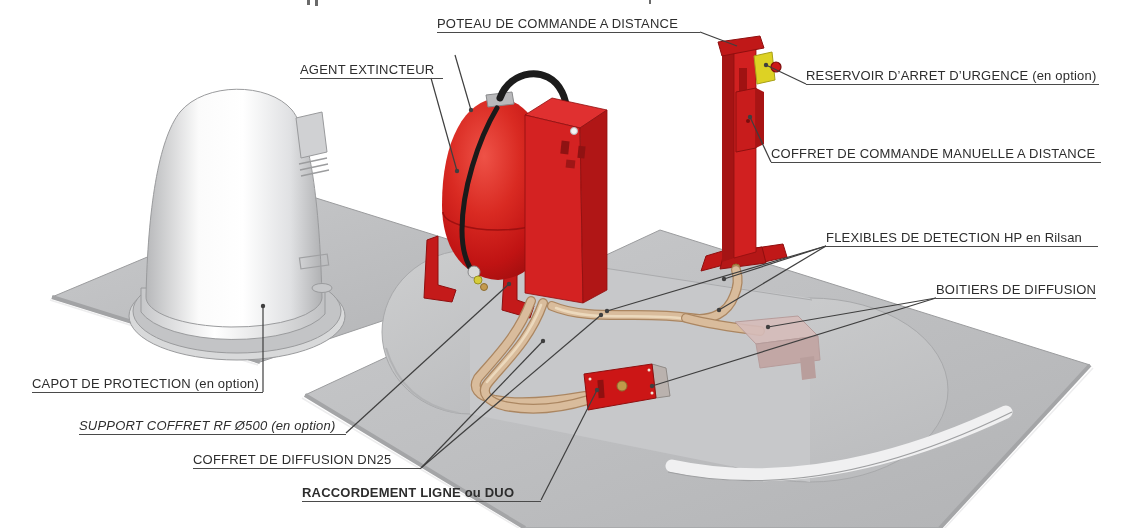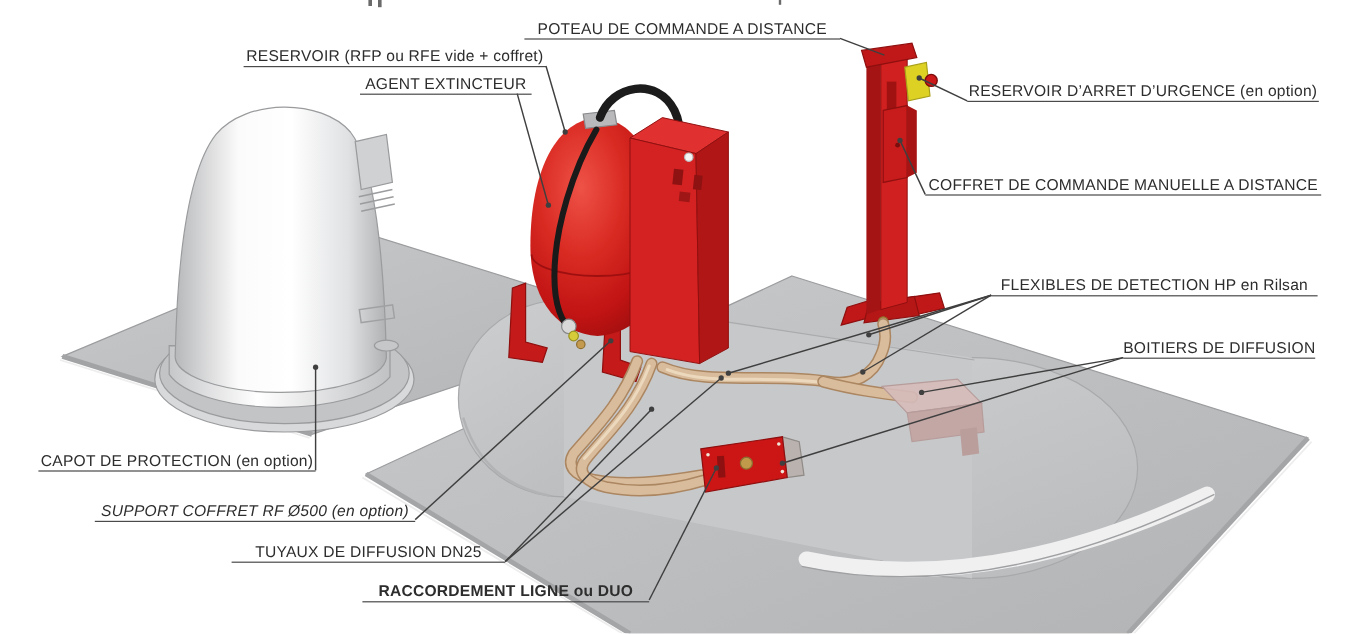--- a/index.html
+++ b/index.html
@@ -4,21 +4,21 @@
 <style>
   html,body{margin:0;padding:0;background:#ffffff;}
   #stage{
     position:relative;width:1121px;height:528px;background:#ffffff;overflow:hidden;
     font-family:"Liberation Sans", sans-serif;
   }
   #scene{position:absolute;left:0;top:0;}
   .lbl{
     position:absolute;
     font-size:13px;line-height:14px;letter-spacing:.2px;
-    color:#2d2d2d;text-align:center;white-space:nowrap;
+    color:#2d2d2d;white-space:nowrap;
     border-bottom:1.5px solid #4a4a4a;padding-bottom:1px;
   }
 </style>
 </head>
 <body>
 
 <div id="stage">
 
   <svg id="scene" width="1121" height="528" viewBox="0 0 1121 528">
     <defs>
@@ -202,24 +202,23 @@
     </g>
 
     <g fill="#6a6a6a">
       <rect x="307" y="0" width="3" height="5"></rect>
       <rect x="315" y="0" width="3" height="6"></rect>
       <rect x="649" y="0" width="2" height="4"></rect>
     </g>
   </svg>
 
   <div class="lbl" style="left:437px;top:17px;width:263px;">POTEAU DE COMMANDE A DISTANCE</div>
-  <div class="lbl" style="left:203px;top:40px;width:252px;">RESERVOIR (RFP ou RFE vide + coffret)</div>
   <div class="lbl" style="left:300px;top:63px;width:143px;">AGENT EXTINCTEUR</div>
   <div class="lbl" style="left:806px;top:69px;width:293px;">RESERVOIR D’ARRET D’URGENCE (en option)</div>
   <div class="lbl" style="left:771px;top:147px;width:330px;">COFFRET DE COMMANDE MANUELLE A DISTANCE</div>
   <div class="lbl" style="left:936px;top:283px;width:160px;">BOITIERS DE DIFFUSION</div>
   <div class="lbl" style="left:826px;top:231px;width:272px;">FLEXIBLES DE DETECTION HP en Rilsan</div>
   <div class="lbl" style="left:32px;top:377px;width:231px;">CAPOT DE PROTECTION (en option)</div>
   <div class="lbl" style="left:79px;top:419px;width:267px;font-style:italic;">SUPPORT COFFRET RF Ø500 (en option)</div>
-  <div class="lbl" style="left:193px;top:453px;width:228px;">TUYAUX DE DIFFUSION DN25</div>
+  <div class="lbl" style="left:193px;top:453px;width:228px;">COFFRET DE DIFFUSION DN25</div>
   <div class="lbl" style="left:302px;top:486px;width:239px;font-weight:bold;">RACCORDEMENT LIGNE ou DUO</div>
 
 </div>
 
 </body></html>

